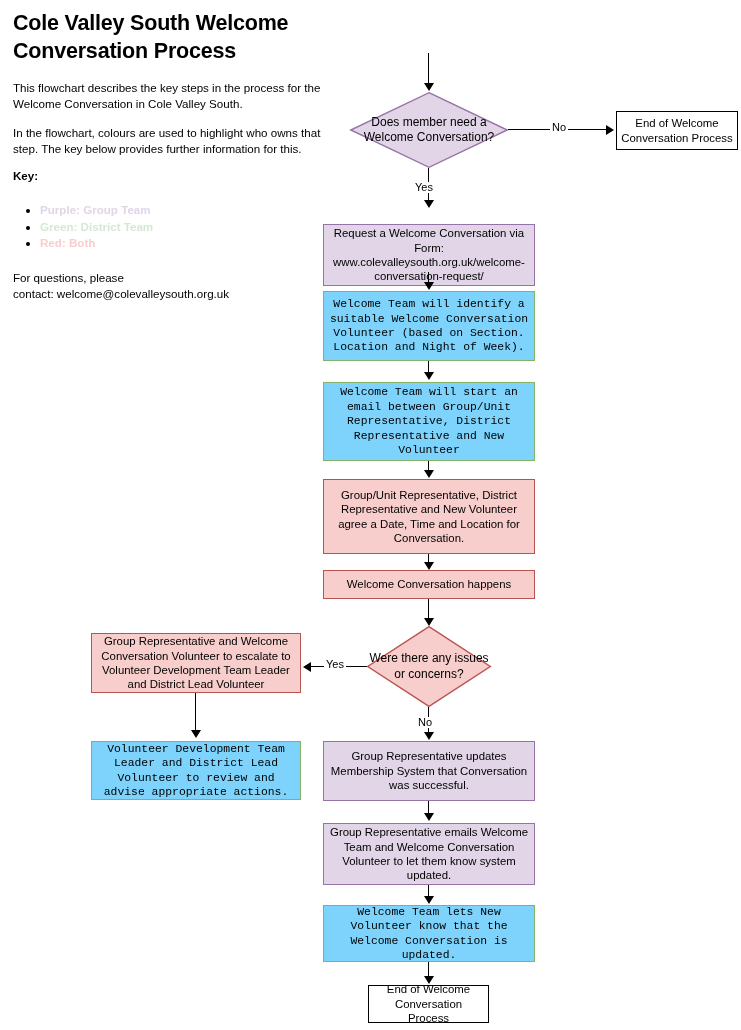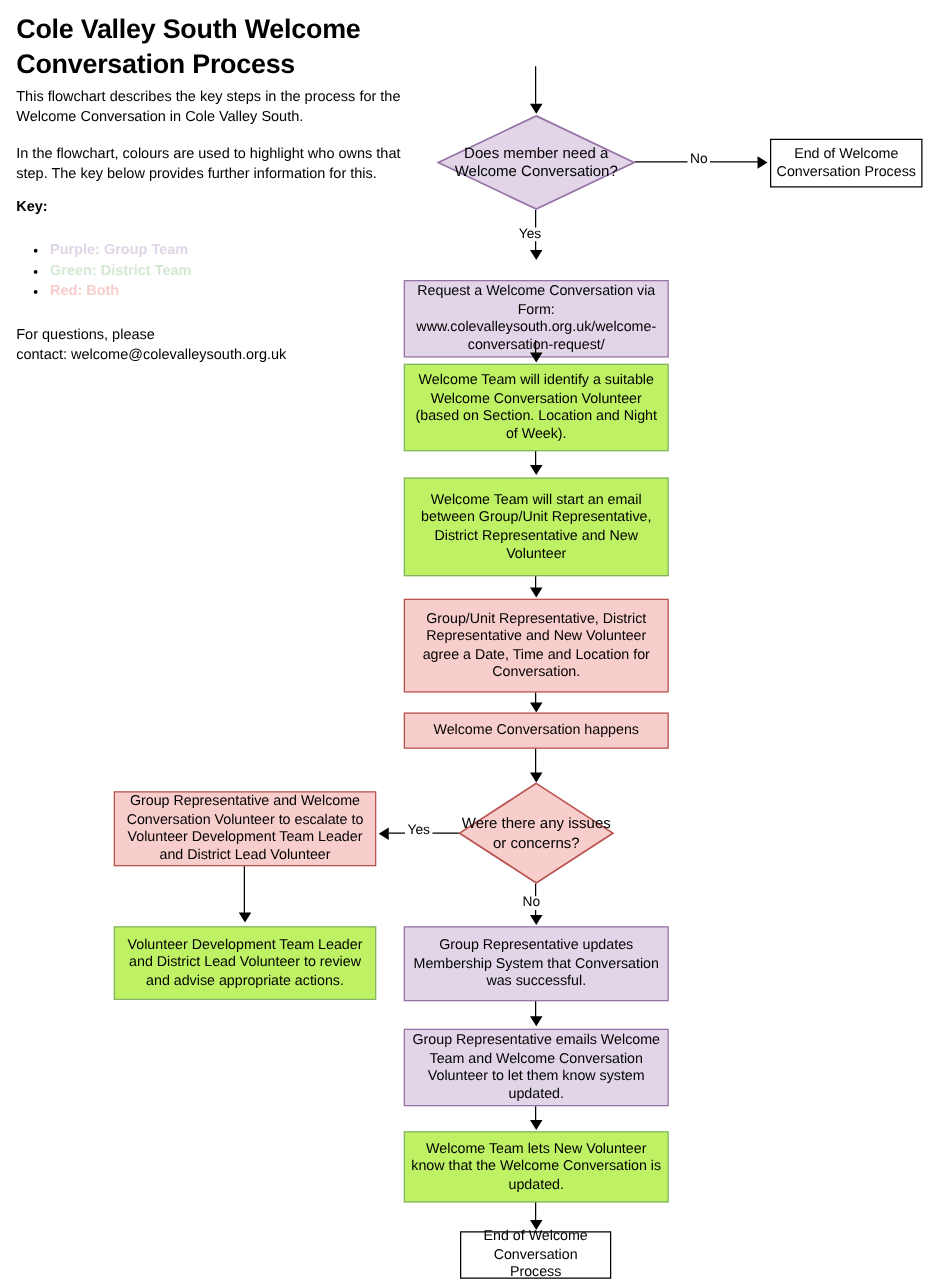--- a/index.html
+++ b/index.html
@@ -25,21 +25,21 @@
     position: absolute;
     left: 13px;
     top: 10px;
     width: 310px;
   }
   #page-title {
     font-size: 21.5px;
     font-weight: bold;
     line-height: 1.30;
     letter-spacing: -0.2px;
-    margin: 0 0 4px 0;
+    margin: 0 0 14px 0;
   }
   .info-para {
     font-size: 11.6px;
     line-height: 1.37;
     margin: 0 0 13px 0;
   }
   #key-heading {
     font-size: 11.6px;
     font-weight: bold;
     margin: 0 0 6px 0;
@@ -67,21 +67,21 @@
     align-items: center;
     justify-content: center;
     text-align: center;
     font-size: 11.4px;
     line-height: 1.27;
     padding: 2px 4px;
     border-width: 1px;
     border-style: solid;
   }
   .fill-purple { background: #e1d5e7; border-color: #9673a6; }
-  .fill-green  { background: #bef264; border-color: #82b366; }
+  .fill-green  { background: #7dd3fc; border-color: #82b366; font-family: Liberation Mono, monospace; }
   .fill-red    { background: #f8cecc; border-color: #b85450; }
   .fill-white  { background: #ffffff; border-color: #000000; }
 
   
   .diamond {
     position: absolute;
   }
   .diamond svg {
     position: absolute;
     left: 0;

